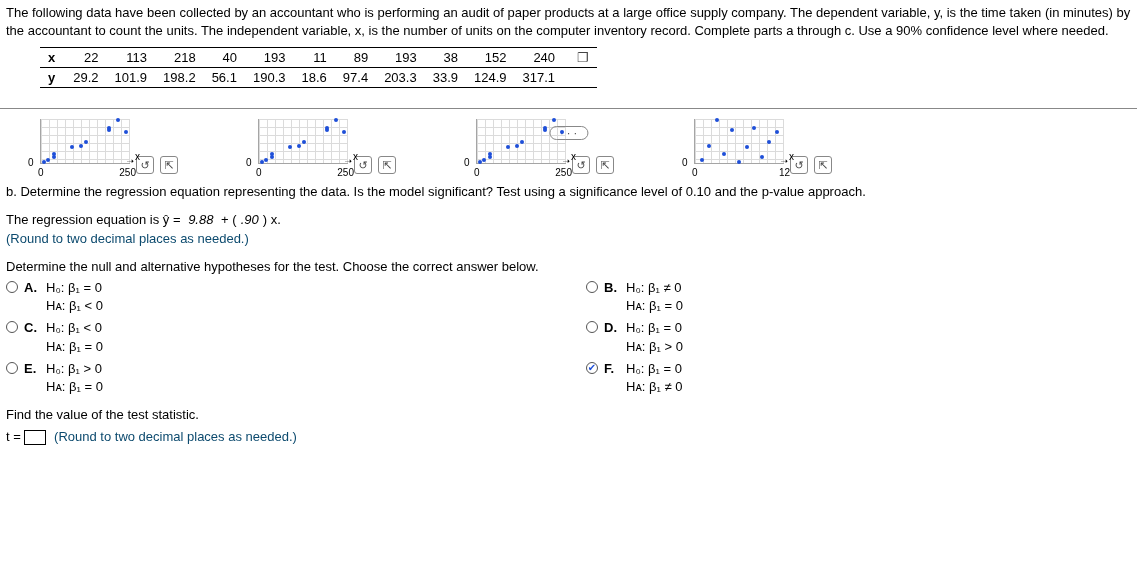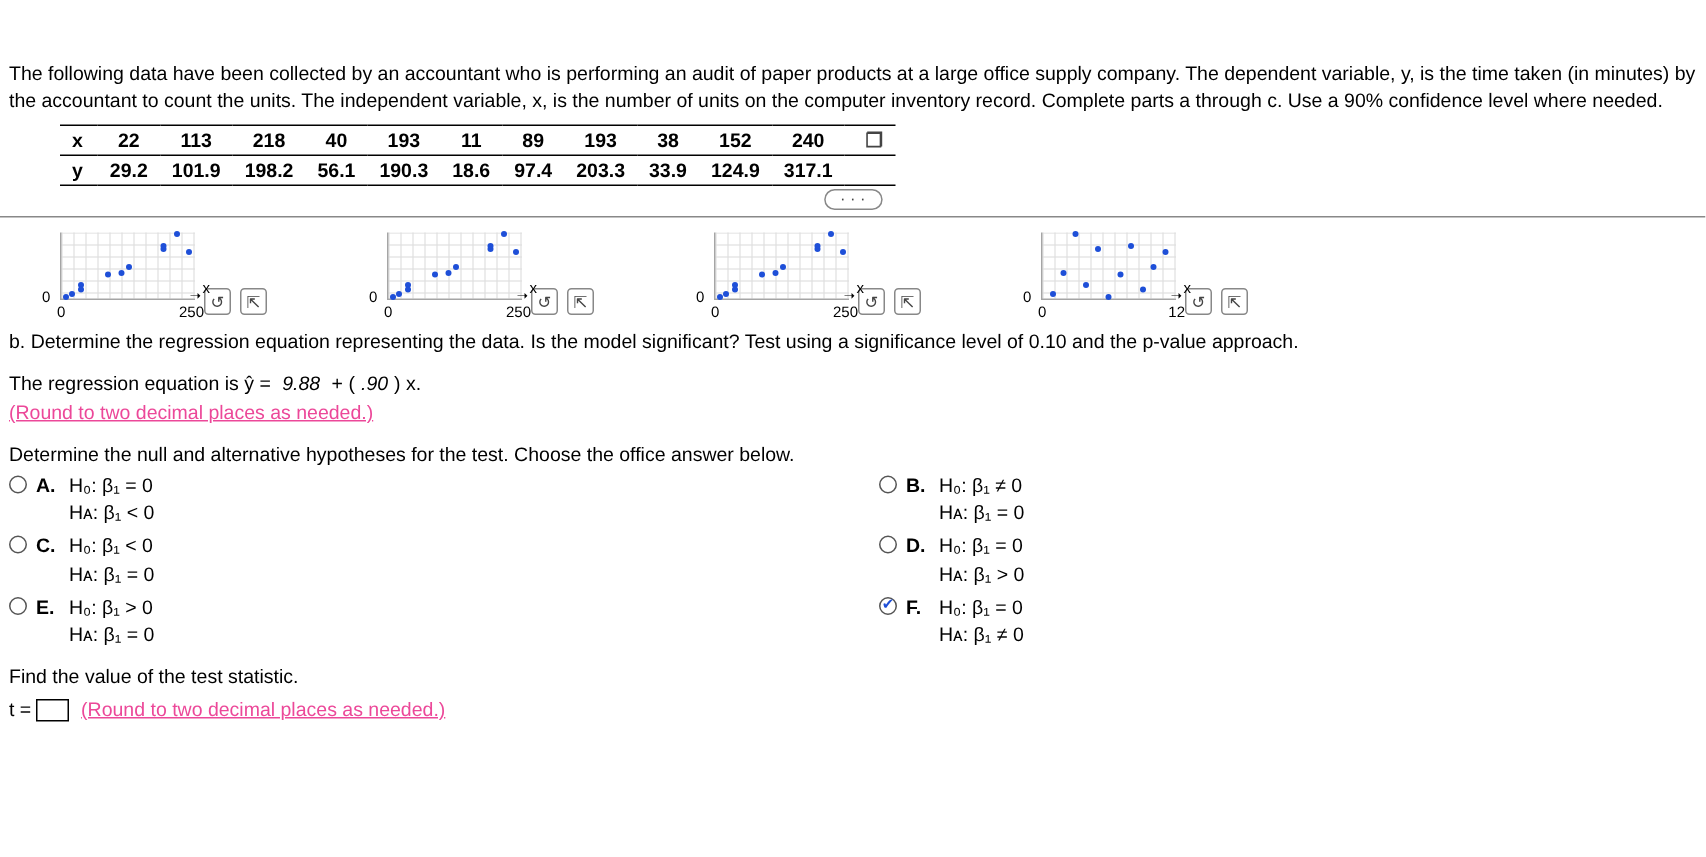--- a/index.html
+++ b/index.html
@@ -9,32 +9,31 @@
     color: #000;
     background: #fff;
     width: 1137px;
     height: 571px;
     overflow: hidden;
     position: relative;
   }
   .intro {
     padding: 4px 6px 2px 6px;
     line-height: 1.35;
-    margin-top: 36px;
   }
   .data-table-wrap {
     padding: 6px 0 6px 40px;
   }
   table.data {
     border-collapse: collapse;
   }
   table.data td, table.data th {
     padding: 2px 8px;
-    text-align: center;
-    font-weight: bold;
+    text-align: right;
+    font-weight: normal;
   }
   table.data .vhead {
     font-weight: bold;
     text-align: center;
     padding-right: 10px;
   }
   table.data tr.top td, table.data tr.top th { border-top: 1px solid #000; border-bottom: 1px solid #000;}
   table.data tr.bot td, table.data tr.bot th { border-bottom: 1px solid #000;}
   .copy-icon {
     font-size: 13px; color:#444; cursor:pointer; padding-left:6px;
@@ -93,21 +92,21 @@
   }
   .section {
     padding: 8px 20px 0 6px;
     line-height:1.5;
   }
   .eqline .boxedval {
     display:inline-block;
     padding:0 4px;
     font-style:italic;
   }
-  .hint { color:#ec4899;text-decoration:underline; }
+  .hint { color:#0c4a6e; }
   .answers {
     display:grid;
     grid-template-columns: 560px 1fr;
     gap: 2px 20px;
     padding: 2px 6px 0 6px;
   }
   .opt {
     display:flex; gap:6px; align-items:flex-start;
     line-height:1.4;
     padding:1px 0;
@@ -284,21 +283,21 @@
 <div class="section eqline">
   <span>The regression equation is ŷ = </span>
   <span class="boxedval">9.88</span>
   <span> + </span>
   (<span class="boxedval">.90</span>)
   <span> x.</span>
   <br>
   <span class="hint">(Round to two decimal places as needed.)</span>
 </div>
 
-<div class="section">Determine the null and alternative hypotheses for the test. Choose the office answer below.</div>
+<div class="section">Determine the null and alternative hypotheses for the test. Choose the correct answer below.</div>
 
 <div class="answers">
   <div class="opt">
     <span class="radio"></span>
     <span class="letter">A.</span>
     <span class="body"><span>H₀: β₁ = 0</span><br><span>Hᴀ: β₁ &lt; 0</span></span>
   </div>
   <div class="opt">
     <span class="radio"></span>
     <span class="letter">B.</span>

